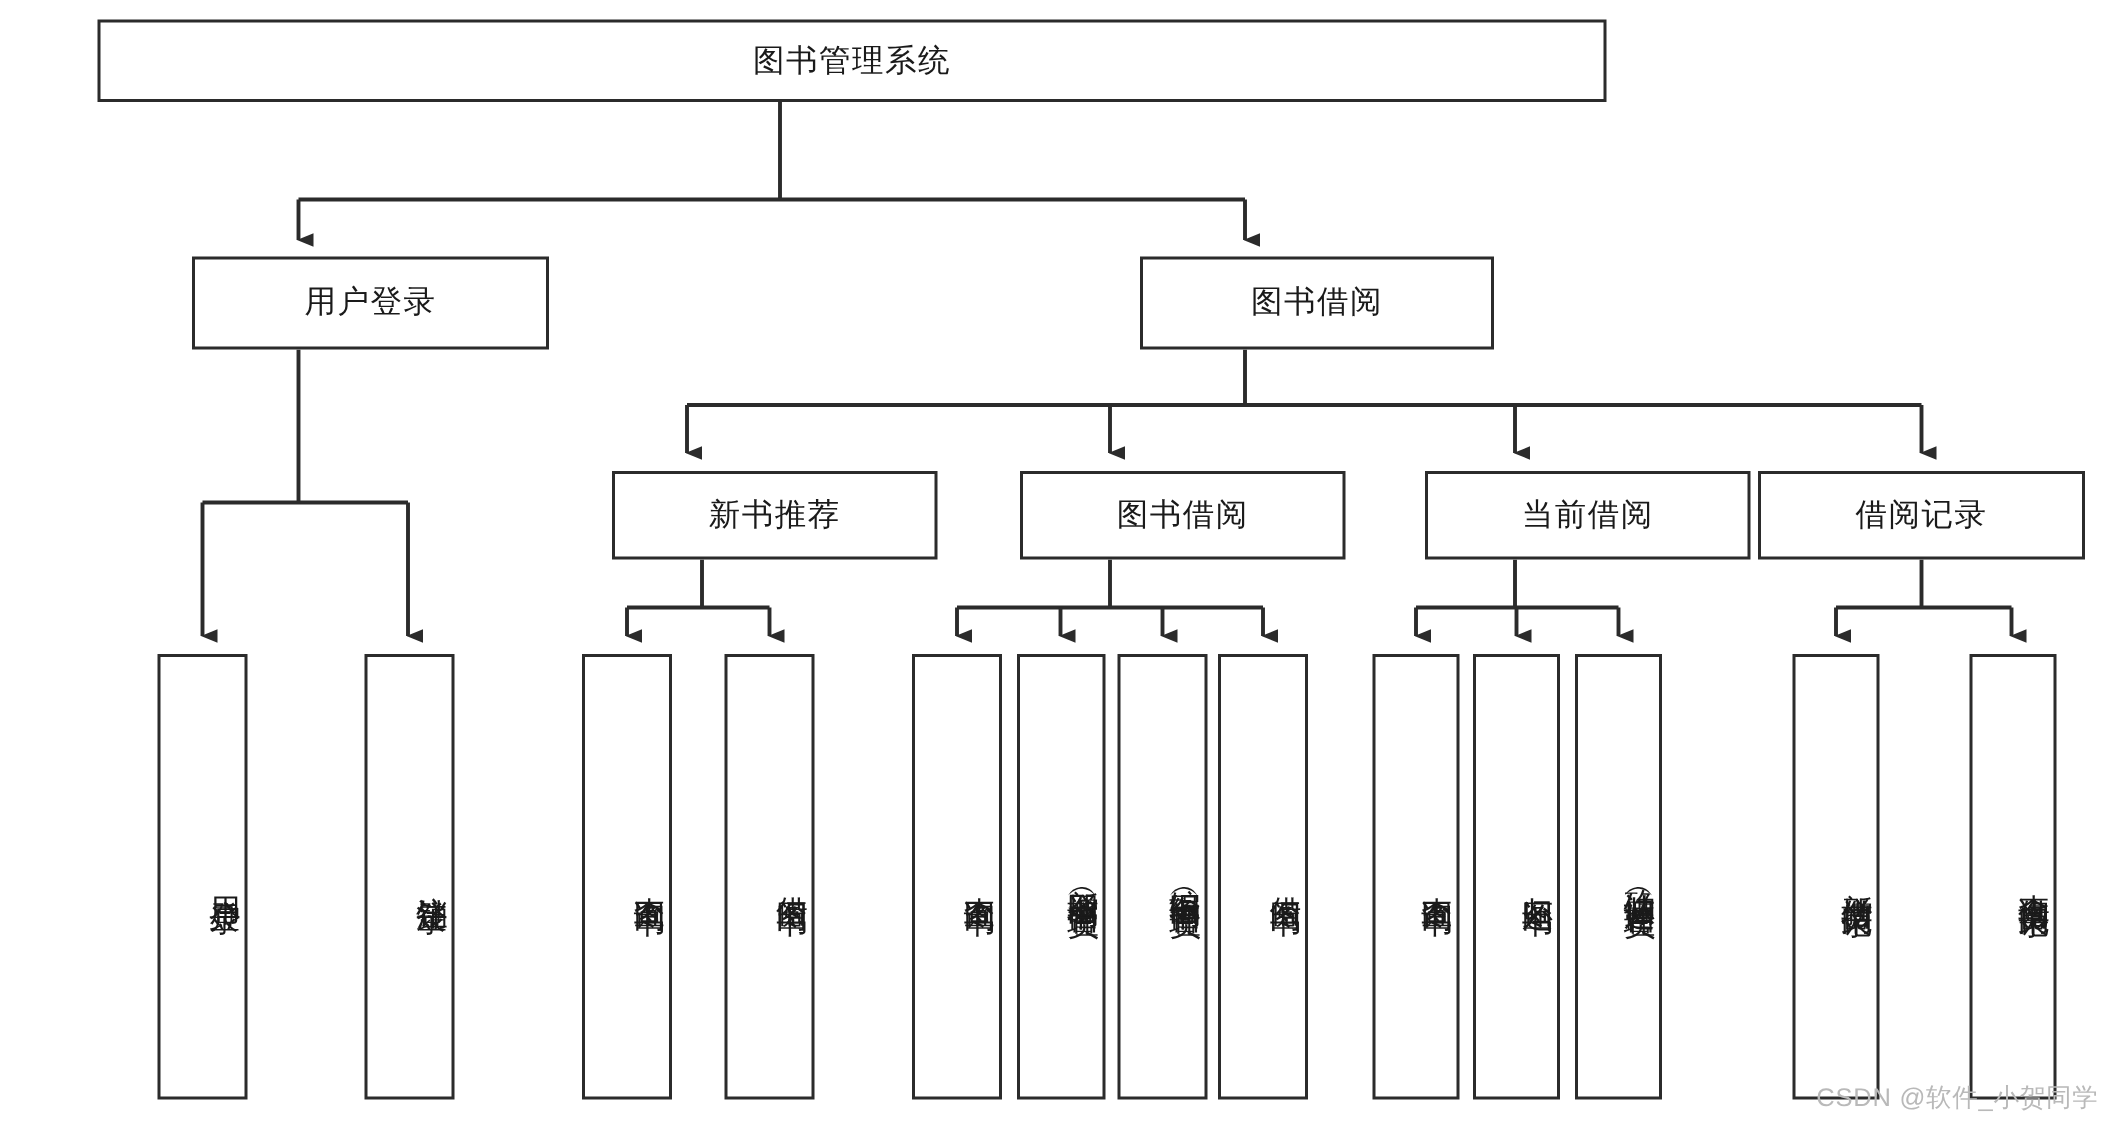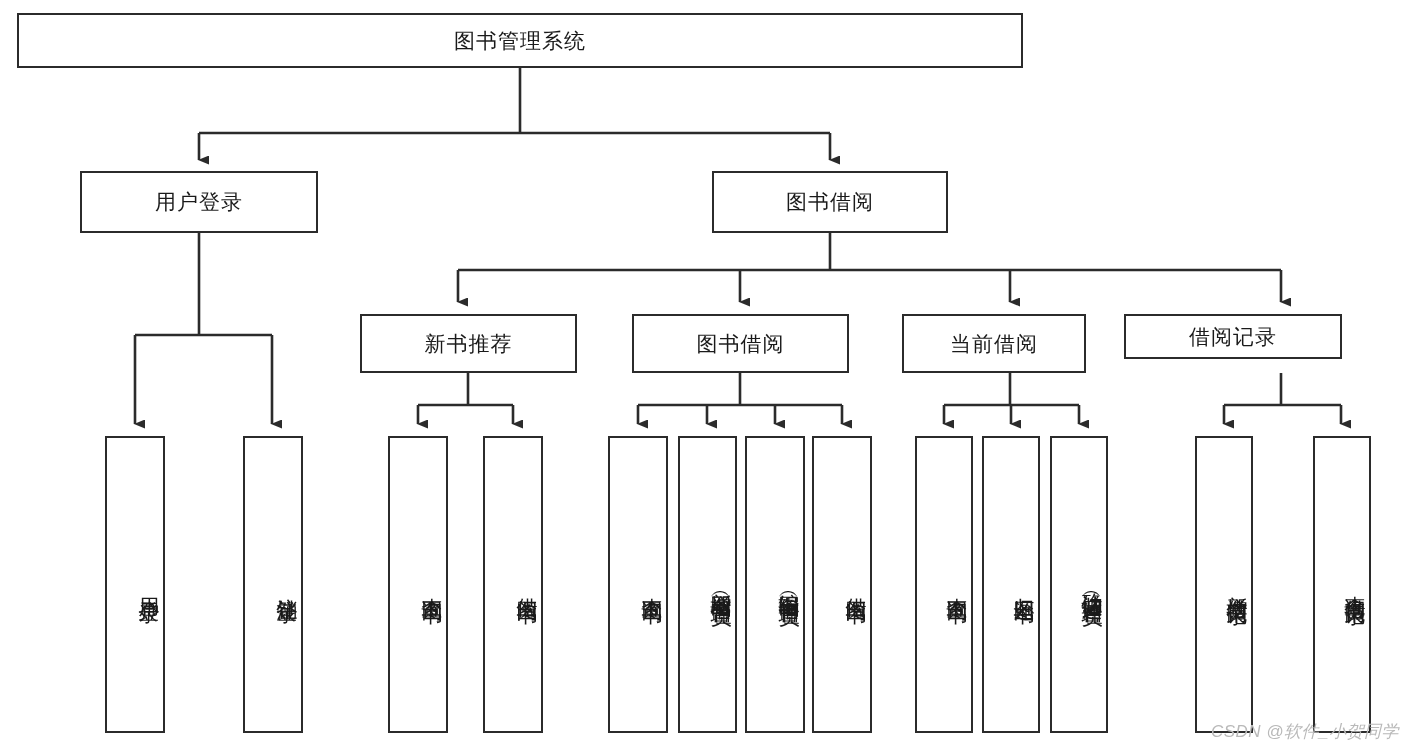--- a/index.html
+++ b/index.html
@@ -32,20 +32,21 @@
     border: 2px solid #2b2b2b;
     display: flex;
     align-items: center;
     justify-content: center;
     color: #1a1a1a;
   }
   .node.horiz {
     font-size: 21px;
     letter-spacing: 1px;
     line-height: 1.2;
+    margin-left: 48px;
   }
   .node.vert {
     writing-mode: vertical-rl;
     text-orientation: upright;
     font-size: 21px;
     letter-spacing: 2px;
     padding-top: 6px;
     padding-bottom: 6px;
     align-items: flex-start;
     justify-content: center;
@@ -56,21 +57,20 @@
     white-space: nowrap;
   }
   .watermark {
     position: absolute;
     right: 6px;
     bottom: 4px;
     font-size: 17px;
     color: #b9b9b9;
     letter-spacing: 0.5px;
     white-space: nowrap;
-    font-style: italic;
   }
 </style>
 </head>
 <body>
 
 <div id="canvas">
 
   <svg class="connectors" viewBox="0 0 1405 747">
     <defs>
       <marker id="arrow" markerWidth="9" markerHeight="11" refX="4.5" refY="10" orient="auto" markerUnits="userSpaceOnUse">
@@ -131,24 +131,24 @@
   <div class="node horiz" style="left:712px; top:171px; width:236px; height:62px;">
     <span>图书借阅</span>
   </div>
 
   <div class="node horiz" style="left:632px; top:314px; width:217px; height:59px;">
     <span>图书借阅</span>
   </div>
   <div class="node horiz" style="left:360px; top:314px; width:217px; height:59px;">
     <span>新书推荐</span>
   </div>
-  <div class="node horiz" style="left:902px; top:314px; width:184px; height:59px;">
+  <div class="node horiz" style="left:902px; top:314px; width:217px; height:59px;">
     <span>当前借阅</span>
   </div>
-  <div class="node horiz" style="left:1124px; top:314px; width:218px; height:45px;">
+  <div class="node horiz" style="left:1124px; top:314px; width:218px; height:59px;">
     <span>借阅记录</span>
   </div>
 
   <div class="node vert" style="left:105px; top:436px; width:60px; height:297px;">
     <span class="vtext">用户登录</span>
   </div>
   <div class="node vert" style="left:243px; top:436px; width:60px; height:297px;">
     <span class="vtext">注销登录</span>
   </div>
 

